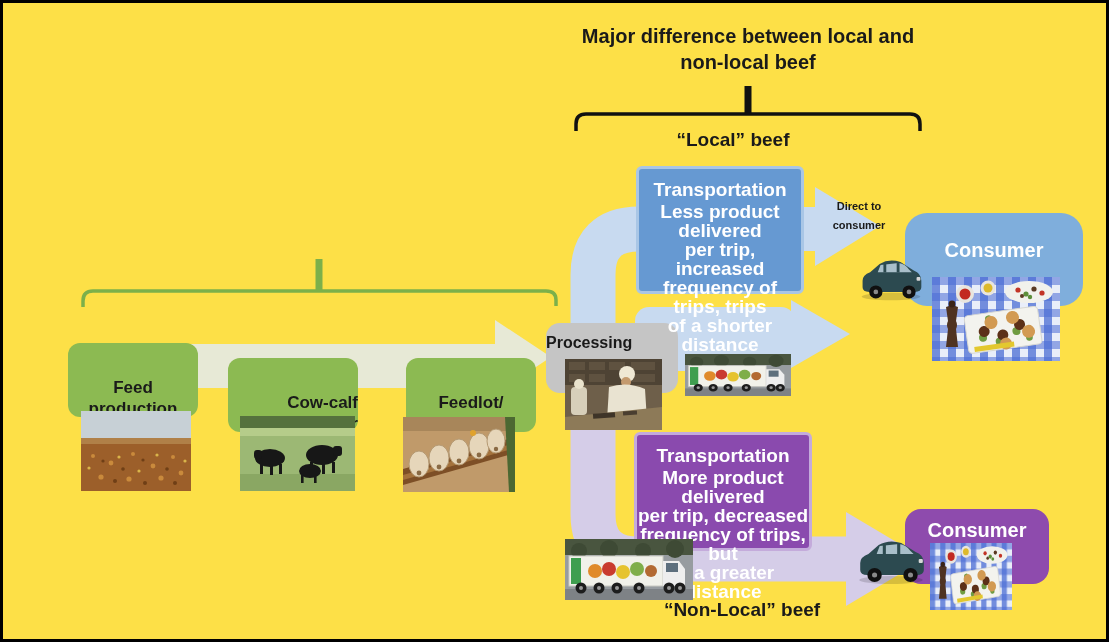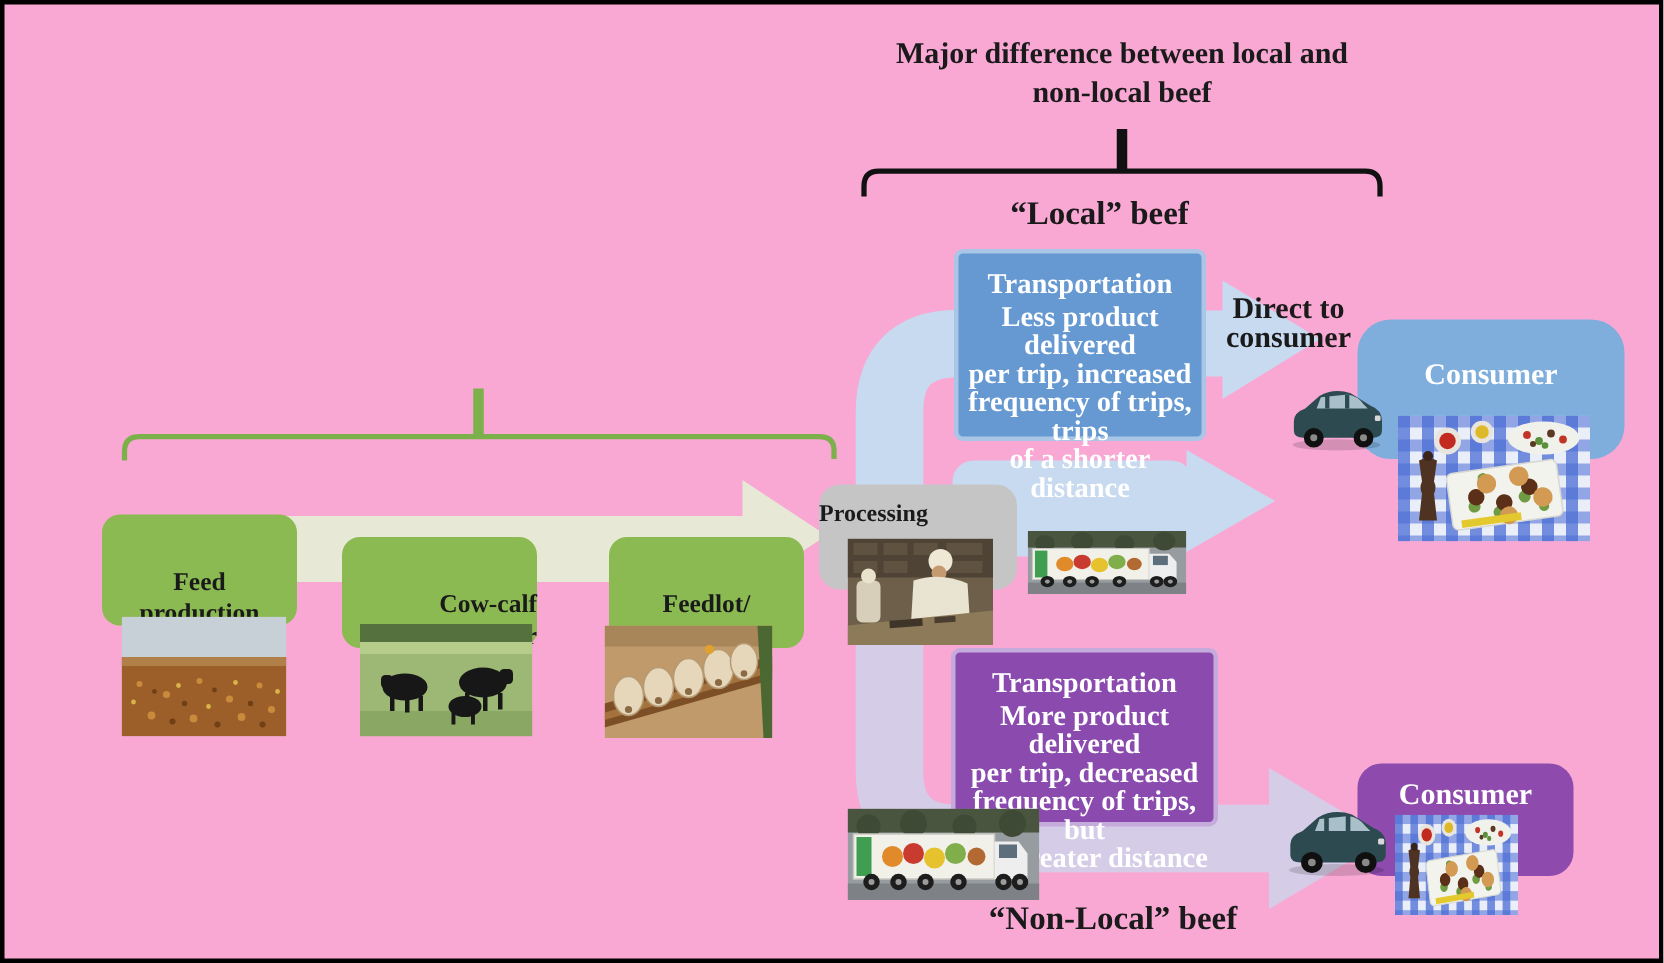--- a/index.html
+++ b/index.html
@@ -1,41 +1,41 @@
 <!DOCTYPE html>
 <html style="--green-box: #8cba52; --green-bracket: #7cb04a; --beige-arrow: #e7e9d6; --blue-box: #6699d2; --blue-light: #c8daf0; --blue-consumer: #7faedc; --purple-box: #8a4aae; --purple-light: #d5cde8; --purple-consumer: #8e4bad; --gray-box: #c5c5c5;"><head>
 <meta charset="utf-8">
 <style>
   html,body{margin:0;padding:0;background:#fff;}
   .canvas{
-    position:relative;width:1109px;height:642px;background:#f9a8d4;
+    position:relative;width:1109px;height:642px;background:#fde047;
     border:3px solid #000;box-sizing:border-box;overflow:hidden;
-    font-family:Liberation Serif, serif;color:#1a1a1a;
+    font-family:Liberation Sans, sans-serif;color:#1a1a1a;
   }
   .links{position:absolute;left:0;top:0;z-index:1;}
   .rbox{position:absolute;z-index:2;box-sizing:border-box;}
   .photo{position:absolute;z-index:3;overflow:hidden;}
   .photo svg{display:block;width:100%;height:100%;}
   .text{position:absolute;z-index:4;text-align:center;white-space:pre-line;}
   .title{font-size:20px;line-height:26px;font-weight:600;}
   .note{font-size:20px;line-height:27px;font-weight:600;}
-  .blabel{font-size:22px;font-weight:700;}
+  .blabel{font-size:19px;font-weight:700;}
   .gbox{background:var(--green-box);border-radius:12px;text-align:center;
         font-weight:700;font-size:17px;line-height:21px;padding-top:13px;white-space:pre-line;}
   .pbox{background:var(--gray-box);border-radius:14px;
         font-weight:700;font-size:16px;padding-top:11px;}
   .tbox{border-radius:6px;color:#fff;text-align:center;padding-top:9px;}
   .tbox .t{font-size:19px;font-weight:700;line-height:23px;}
   .tbox .d{font-size:19px;line-height:19px;font-weight:600;white-space:pre-line;margin-top:1px;}
   .tbox.blue{background:var(--blue-box);border:3px solid #a9c6e6;}
   .tbox.purple{background:var(--purple-box);border:3px solid #c4abdb;}
   .cbox{border-radius:22px;color:#fff;text-align:center;font-weight:700;font-size:20px;}
   .cbox.blue{background:var(--blue-consumer);padding-top:26px;}
   .cbox.purple{background:var(--purple-consumer);border-radius:16px;padding-top:10px;}
-  .dlabel{font-weight:700;font-size:20px;line-height:19px;}
+  .dlabel{font-weight:700;font-size:11px;line-height:19px;}
 </style>
 </head>
 <body>
 
 <svg width="0" height="0" style="position:absolute" aria-hidden="true">
   <defs>
     <pattern id="gingham" width="16" height="16" patternUnits="userSpaceOnUse">
       <rect width="16" height="16" fill="#e9eef9"></rect>
       <rect width="8" height="16" fill="#4a6cd4" opacity="0.75"></rect>
       <rect width="16" height="8" fill="#4a6cd4" opacity="0.55"></rect>

